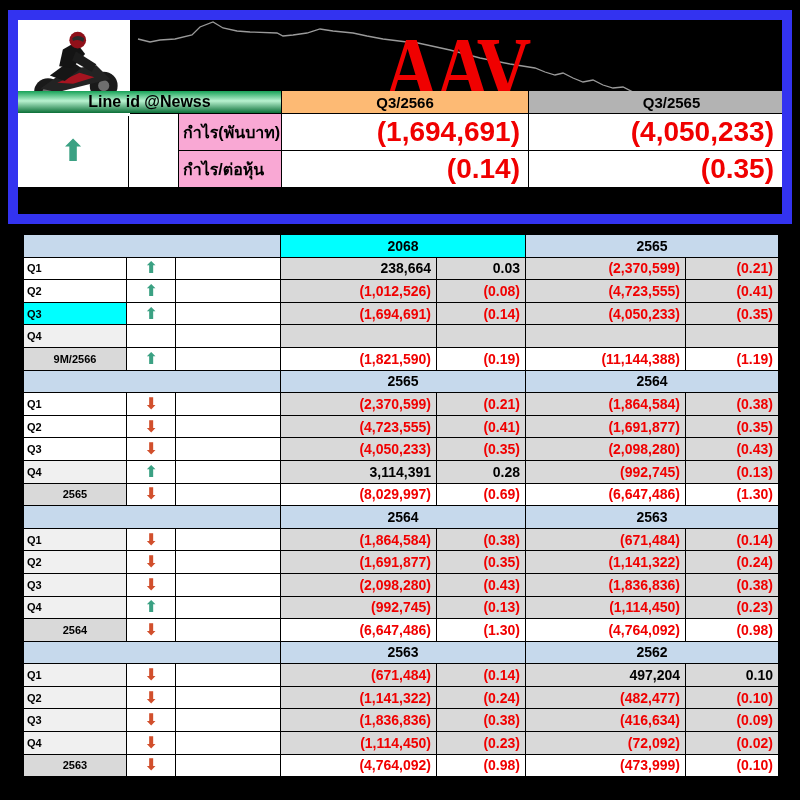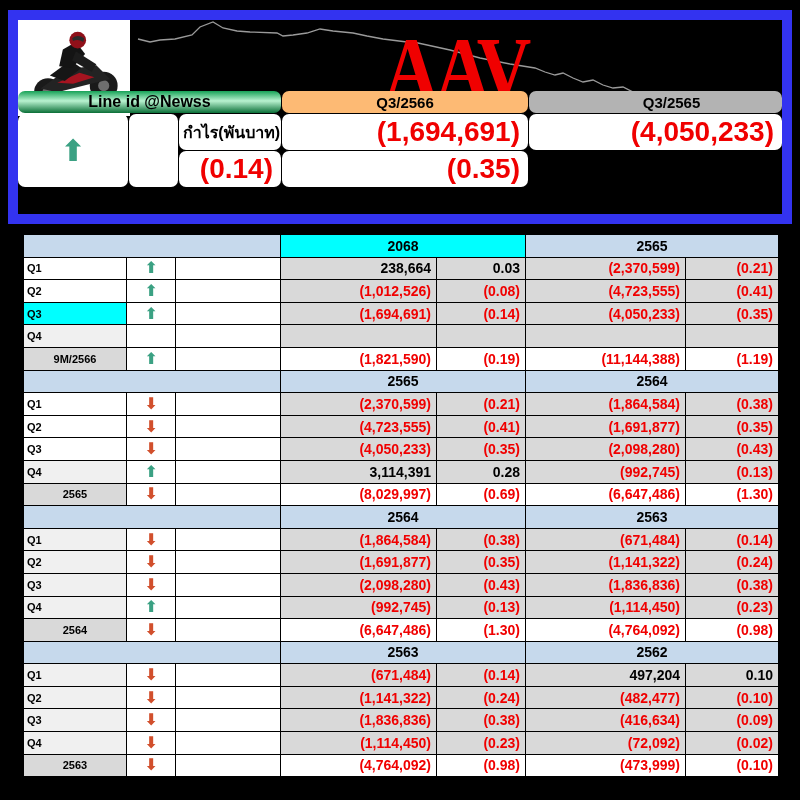--- a/index.html
+++ b/index.html
@@ -16,27 +16,27 @@
   .spark{position:absolute;left:0;top:0;width:100%;height:97px;}
   .aav-title{position:absolute;left:0;top:0;width:100%;height:97px;
              display:flex;align-items:center;justify-content:center;
              font-family:"Liberation Serif","DejaVu Serif",serif;
              font-size:92px;line-height:92px;color:#f00000;
              letter-spacing:-4px;transform:scaleX(.82);font-weight:bold;}
 
   
   .sgrid{display:grid;grid-template-columns:110px 49px 102px 246px 1fr;
          grid-template-rows:22px 36px 36px;gap:1px;background:#000;}
-  .sgrid>div{display:flex;align-items:center;overflow:hidden;border-radius:7px;}
+  .sgrid>div{display:flex;align-items:center;overflow:hidden;}
   .ghead{grid-column:1/4;background:linear-gradient(180deg,#17a257 0%,#b9f2d0 45%,#0a6f37 100%);
          justify-content:center;font-size:16px;color:#000;}
   .chead{justify-content:center;font-size:15px;color:#000;}
   .cyanbg{background:#fdba74;}
   .graybg{background:#b3b3b3;padding-left:32px;}
-  .slab{background:#ffffff;font-size:16px;color:#000;padding-left:4px;}
+  .slab{background:#f9a8d4;font-size:16px;color:#000;padding-left:4px;}
   .sarr{grid-row:2/4;background:#fff;justify-content:center;}
   .ssp{grid-row:2/4;background:#fff;}
   .sval{background:#fff;justify-content:flex-end;color:#f00000;
         font-size:28px;padding-right:8px;}
 
   
   .mtable{position:absolute;left:22px;top:233px;width:754px;
           border:2px solid #000;background:#000;display:grid;
           grid-template-columns:102px 48px 104px 155px 88px 159px 1fr;
           grid-auto-rows:21.6px;gap:1px;}
@@ -95,20 +95,21 @@
     <div class="chead graybg">Q3/2565</div>
 
     <div class="slab">กำไร(พันบาท)</div>
     <div class="sarr">
         <span class="arrow up">⬆</span>
       </div>
     <div class="ssp"></div>
     <div class="sval neg">(1,694,691)</div>
     <div class="sval neg">(4,050,233)</div>
 
+    <div class="slab">กำไร/ต่อหุ้น</div>
     <div class="sval neg">(0.14)</div>
     <div class="sval neg">(0.35)</div>
   </div>
 </div>
 
 <div class="mtable">
 
   <div class="sh shl"></div>
   <div class="sh shy" data-bg="cyan">2068</div>
   <div class="sh shy" data-bg="blue">2565</div>

